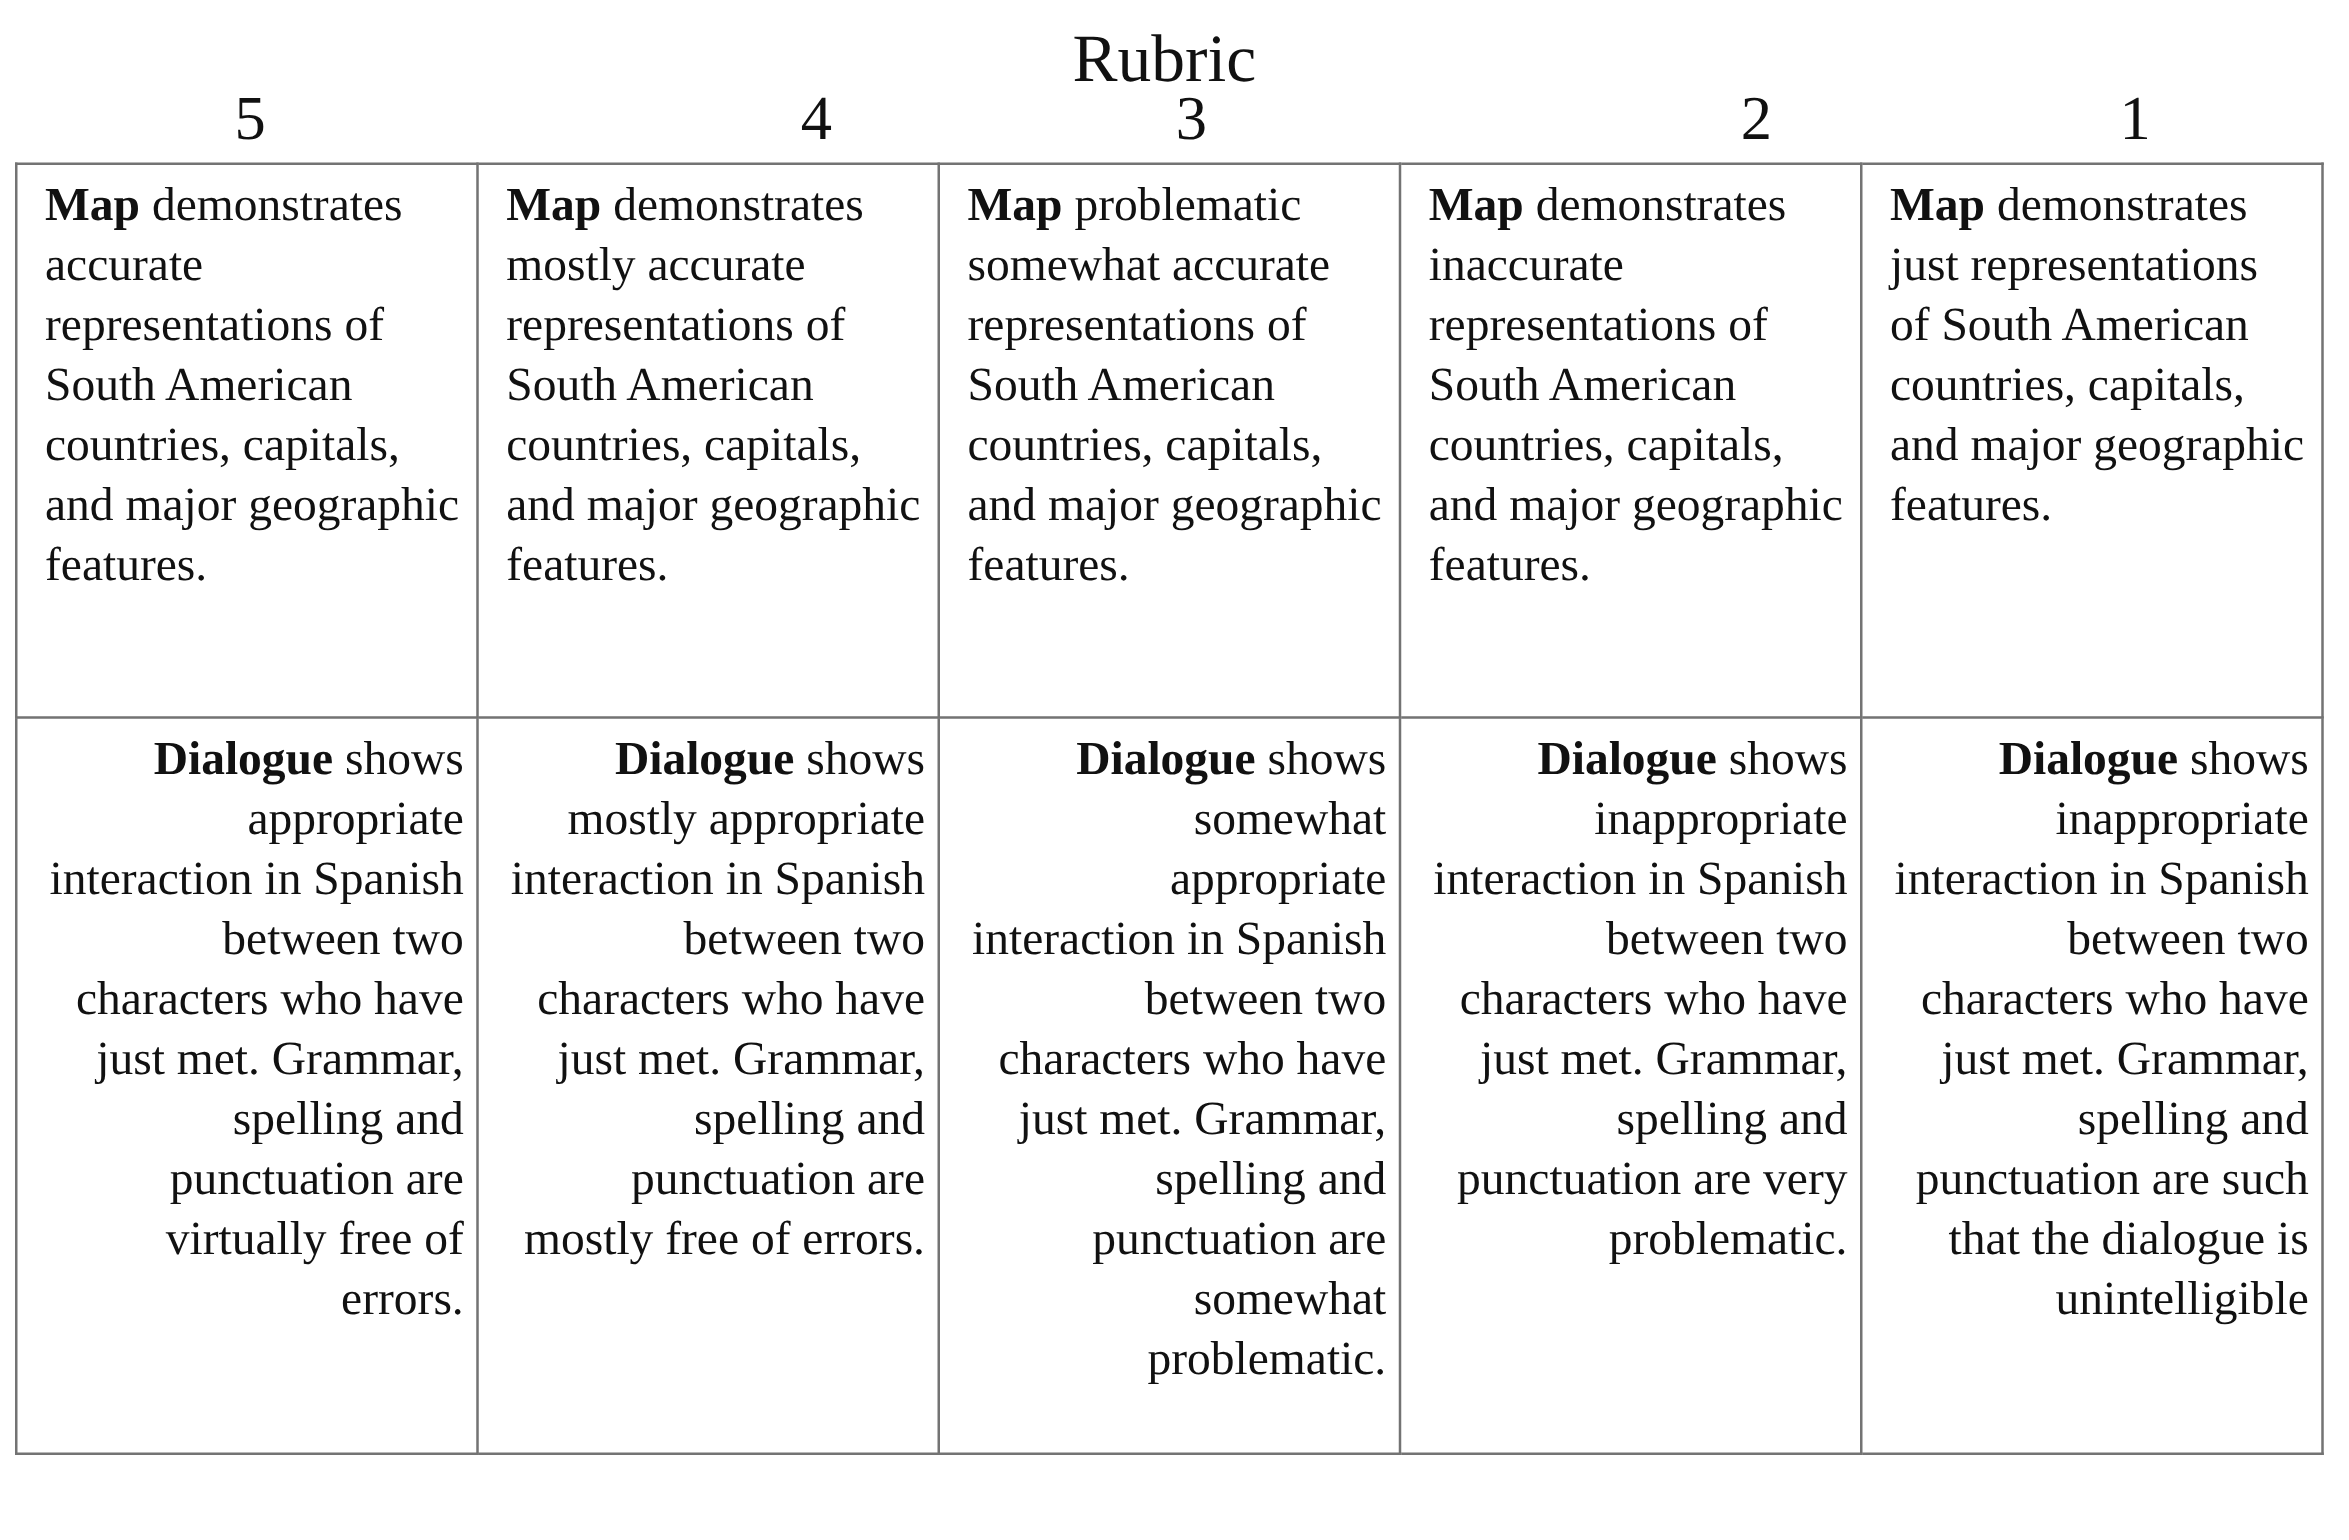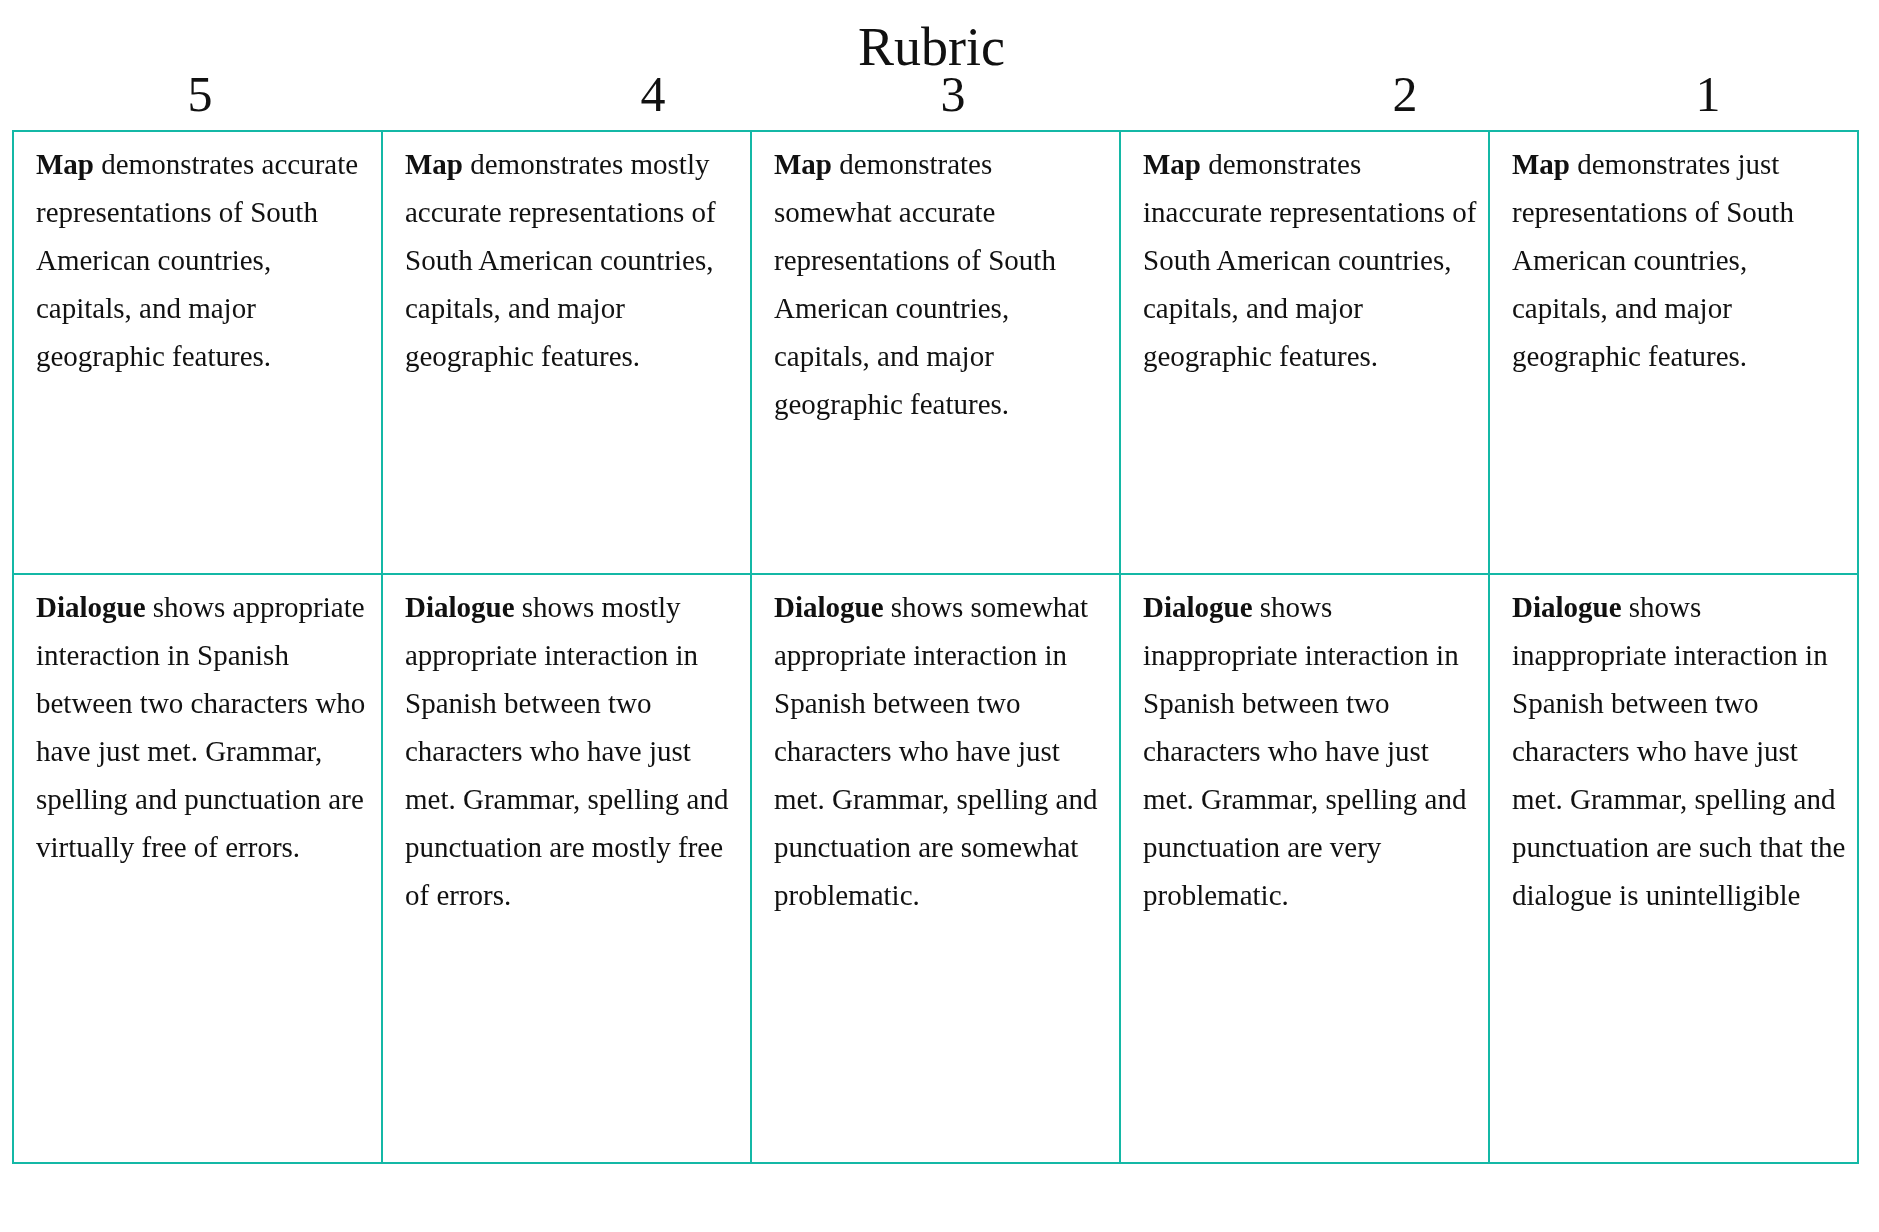--- a/index.html
+++ b/index.html
@@ -4,45 +4,45 @@
 <style>
   html, body { margin:0; padding:0; background:#ffffff; }
   body { width:1879px; height:1232px; position:relative; overflow:hidden;
          font-family:"Liberation Serif", "DejaVu Serif", serif; color:#111; }
   .title { position:absolute; left:0; width:1879px; top:0; text-align:center;
            font-size:54px; line-height:62px; padding-left:0; }
   .title span { position:absolute; left:858px; top:16px; }
   .score { position:absolute; top:64px; font-size:50px; line-height:60px; transform:translateX(-50%); }
   table.rubric { position:absolute; left:12px; top:130px; width:1847px;
                  border-collapse:collapse; table-layout:fixed; }
-  table.rubric td { border:2px solid #14b8a6; vertical-align:top;
-                    padding:8px 10px 0 22px; font-size:29px; line-height:48px; }
+  table.rubric td { border:2px solid #737373; vertical-align:top;
+                    padding:8px 10px 0 22px; font-size:38px; line-height:48px; }
   table.rubric tr.row-map td { height:433px; }
-  table.rubric tr.row-dialogue td { height:579px; }
+  table.rubric tr.row-dialogue td { height:579px;text-align:right; }
   .cell-term { font-weight:bold; }
 </style>
 </head>
 <body>
 
 <div class="title">
   <span>Rubric</span>
 </div>
 
 <div class="score" style="left:200px">5</div>
 <div class="score" style="left:653px">4</div>
 <div class="score" style="left:953px">3</div>
 <div class="score" style="left:1405px">2</div>
 <div class="score" style="left:1708px">1</div>
 
 <table class="rubric">
   <tbody>
       <tr class="row-map">
     <td><span class="cell-term">Map</span><span> demonstrates accurate representations of South American countries, capitals, and major geographic features.</span></td>
     <td><span class="cell-term">Map</span><span> demonstrates mostly accurate representations of South American countries, capitals, and major geographic features.</span></td>
-    <td><span class="cell-term">Map</span><span> demonstrates somewhat accurate representations of South American countries, capitals, and major geographic features.</span></td>
+    <td><span class="cell-term">Map</span><span> problematic somewhat accurate representations of South American countries, capitals, and major geographic features.</span></td>
     <td><span class="cell-term">Map</span><span> demonstrates inaccurate representations of South American countries, capitals, and major geographic features.</span></td>
     <td><span class="cell-term">Map</span><span> demonstrates just representations of South American countries, capitals, and major geographic features.</span></td>
   </tr>
   <tr class="row-dialogue">
     <td><span class="cell-term">Dialogue</span><span> shows appropriate interaction in Spanish between two characters who have just met. Grammar, spelling and punctuation are virtually free of errors.</span></td>
     <td><span class="cell-term">Dialogue</span><span> shows mostly appropriate interaction in Spanish between two characters who have just met. Grammar, spelling and punctuation are mostly free of errors.</span></td>
     <td><span class="cell-term">Dialogue</span><span> shows somewhat appropriate interaction in Spanish between two characters who have just met. Grammar, spelling and punctuation are somewhat problematic.</span></td>
     <td><span class="cell-term">Dialogue</span><span> shows inappropriate interaction in Spanish between two characters who have just met. Grammar, spelling and punctuation are very problematic.</span></td>
     <td><span class="cell-term">Dialogue</span><span> shows inappropriate interaction in Spanish between two characters who have just met. Grammar, spelling and punctuation are such that the dialogue is unintelligible</span></td>
   </tr>

